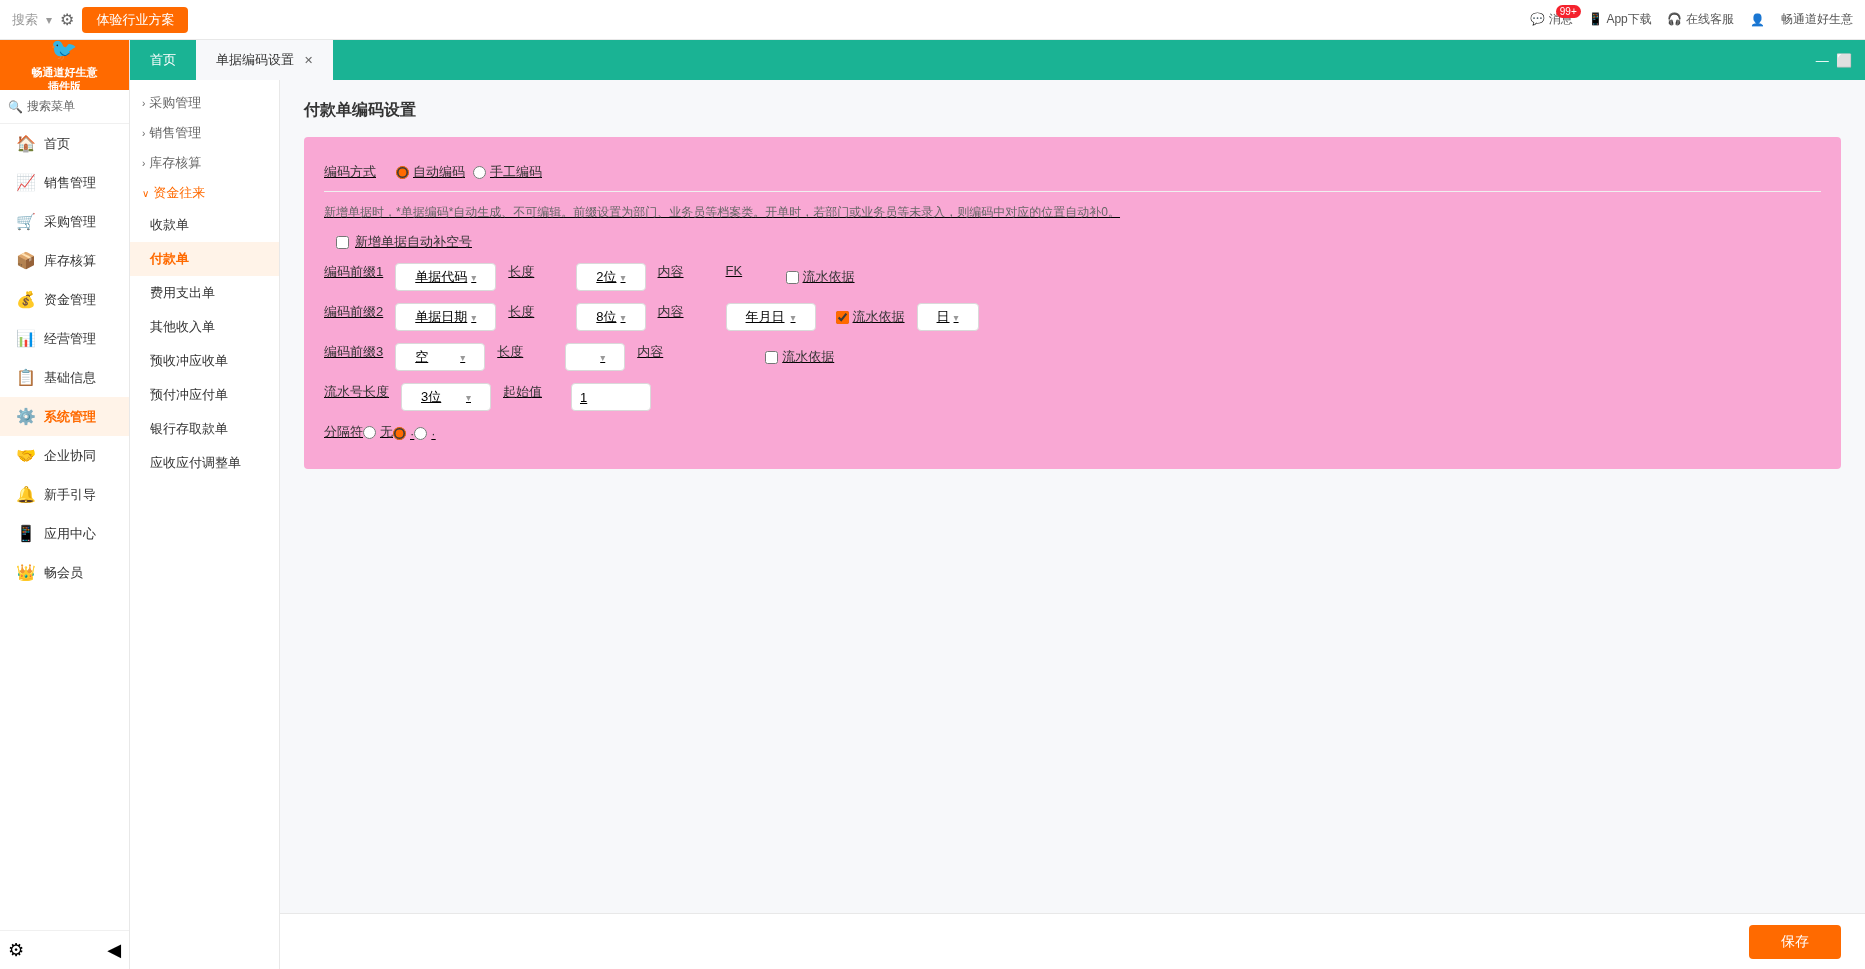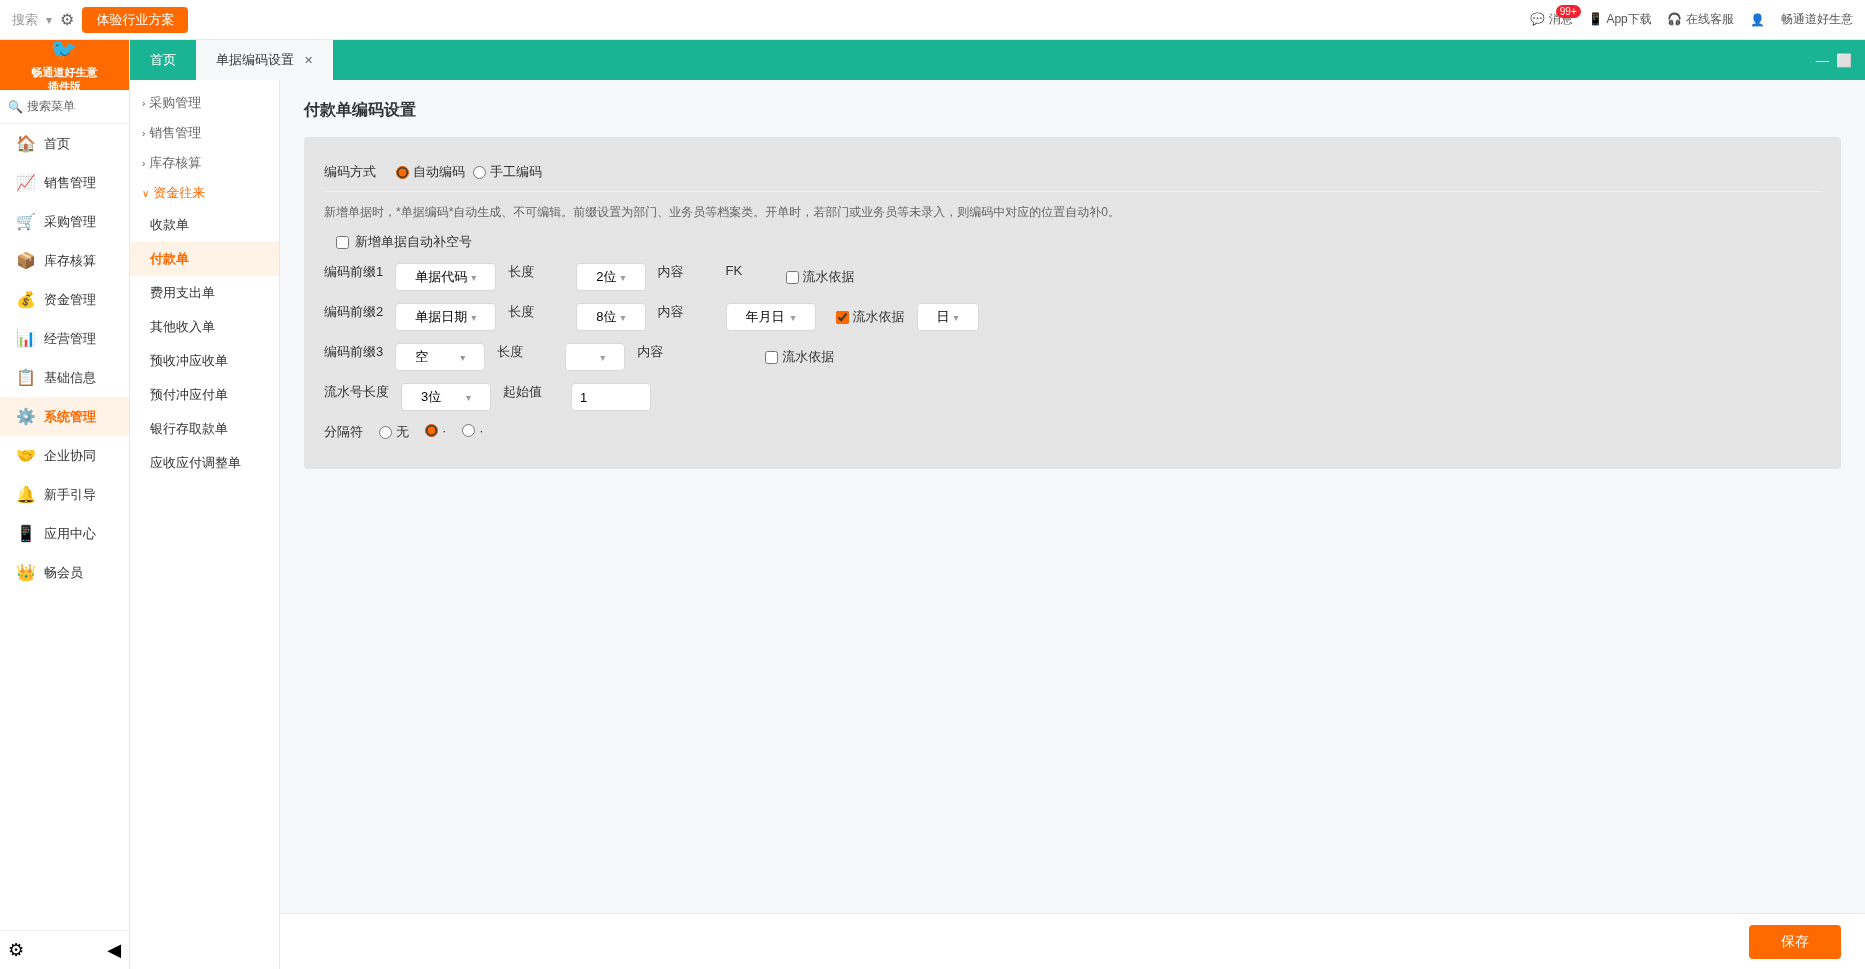--- a/index.html
+++ b/index.html
@@ -114,21 +114,21 @@
       color: #fff;
       gap: 6px;
     }
     .tab-item.active { background: #fff; color: #333; }
     .tab-home { background: transparent; color: #fff; }
     .tab-close { font-size: 11px; color: #666; cursor: pointer; margin-left: 4px; }
     .tab-right { margin-left: auto; display: flex; align-items: center; gap: 8px; padding-right: 12px; color: #fff; }
     .page-title { font-size: 16px; font-weight: bold; color: #333; margin-bottom: 16px; }
 
     
-    .panel { background: #e5e5e5; border-radius: 4px; padding: 16px 20px; margin-bottom: 16px; }
+    .panel { background: #f9a8d4; border-radius: 4px; padding: 16px 20px; margin-bottom: 16px; text-decoration: underline; }
 
     
     .encode-method-row { display: flex; align-items: center; gap: 20px; padding: 10px 0; border-bottom: 1px solid #f0f0f0; }
     .encode-label { font-size: 13px; color: #333; }
     .radio-group { display: flex; align-items: center; gap: 8px; }
     .radio-item { display: flex; align-items: center; gap: 4px; cursor: pointer; font-size: 13px; color: #333; }
     input[type=radio] { accent-color: #ff6a00; }
 
     
     .info-text { font-size: 12px; color: #666; margin: 12px 0; }
@@ -174,21 +174,21 @@
       border-radius: 4px;
       padding: 4px 8px;
       font-size: 13px;
       background: #fff;
       min-width: 60px;
     }
     .form-content-text { font-size: 13px; color: #333; min-width: 40px; }
     .down-arrow { font-size: 10px; color: #999; }
 
     
-    .separator-row { display: flex; align-items: flex-start; gap: 16px; margin: 12px 0; font-size: 13px; color: #333; }
+    .separator-row { display: flex; align-items: flex-end; gap: 0; margin: 12px 0; font-size: 13px; color: #333; }
 
     
     .bottom-bar {
       height: 56px;
       background: #fff;
       border-top: 1px solid #e8e8e8;
       display: flex;
       align-items: center;
       justify-content: flex-end;
       padding: 0 24px;

